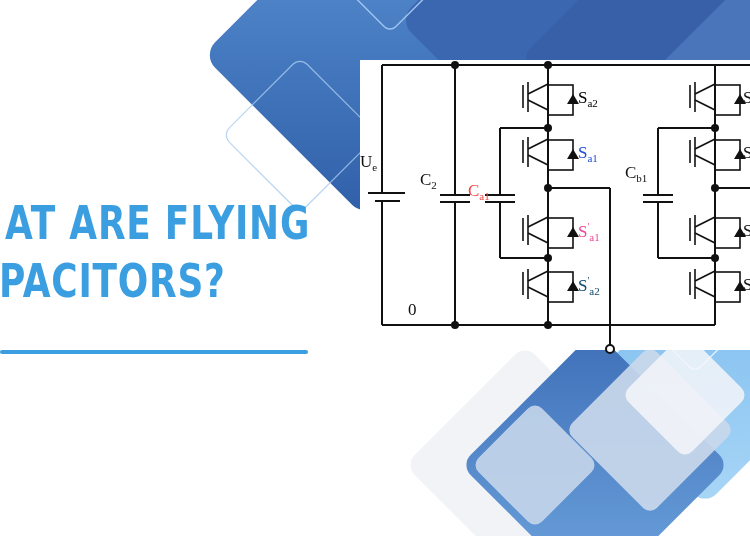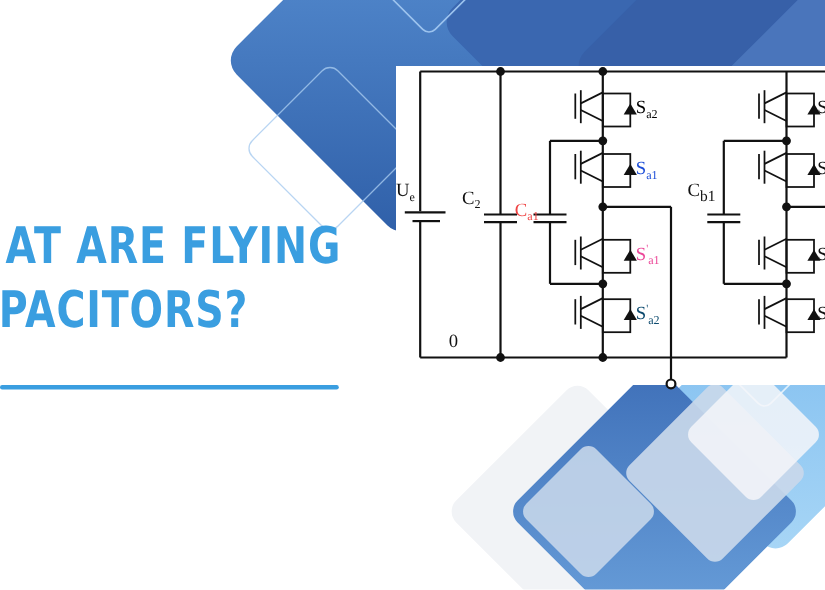--- a/index.html
+++ b/index.html
@@ -175,24 +175,24 @@
         <circle cx="188" cy="265" r="4"></circle>
       <circle cx="188" cy="68" r="4"></circle>
         <circle cx="188" cy="128" r="4"></circle>
         <circle cx="188" cy="198" r="4"></circle>
       <circle cx="355" cy="68" r="4"></circle>
         <circle cx="355" cy="128" r="4"></circle>
         <circle cx="355" cy="198" r="4"></circle>
     </g>
   </svg>
 
-  <div style="position:absolute;left:0;top:103px;font:17px 'Liberation Serif',serif;color:#111"><span>U</span><sub style="font-size:11px">e</sub></div>
+  <div style="position:absolute;left:0;top:92px;font:17px 'Liberation Serif',serif;color:#111"><span>U</span><sub style="font-size:11px">e</sub></div>
   <div style="position:absolute;left:60px;top:110px;font:17px 'Liberation Serif',serif;color:#111"><span>C</span><sub style="font-size:11px">2</sub></div>
   <div style="position:absolute;left:108px;top:121px;font:17px 'Liberation Serif',serif;color:#ef4444"><span>C</span><sub style="font-size:11px">a1</sub></div>
-  <div style="position:absolute;left:265px;top:103px;font:17px 'Liberation Serif',serif;color:#111"><span>C</span><sub style="font-size:14px">b1</sub></div>
+  <div style="position:absolute;left:265px;top:103px;font:17px 'Liberation Serif',serif;color:#111"><span>C</span><sub style="font-size:11px">b1</sub></div>
   <div style="position:absolute;left:48px;top:240px;font:17px 'Liberation Serif',serif;color:#111">0</div>
   <div style="position:absolute;left:218px;top:28px;font:17px 'Liberation Serif',serif;color:#000000"><span>S</span><sub style="font-size:11px">a2</sub></div>
   <div style="position:absolute;left:218px;top:83px;font:17px 'Liberation Serif',serif;color:#1d4ed8"><span>S</span><sub style="font-size:11px">a1</sub></div>
   <div style="position:absolute;left:218px;top:161px;font:17px 'Liberation Serif',serif;color:#ec4899"><span>S</span><sup style="font-size:10px">'</sup><sub style="font-size:11px">a1</sub></div>
   <div style="position:absolute;left:218px;top:215px;font:17px 'Liberation Serif',serif;color:#0c4a6e"><span>S</span><sup style="font-size:10px">'</sup><sub style="font-size:11px">a2</sub></div>
   <div style="position:absolute;left:383px;top:28px;font:17px 'Liberation Serif',serif;color:#111">S</div>
   <div style="position:absolute;left:383px;top:83px;font:17px 'Liberation Serif',serif;color:#111">S</div>
   <div style="position:absolute;left:383px;top:161px;font:17px 'Liberation Serif',serif;color:#111">S</div>
   <div style="position:absolute;left:383px;top:215px;font:17px 'Liberation Serif',serif;color:#111">S</div>
 </div>

